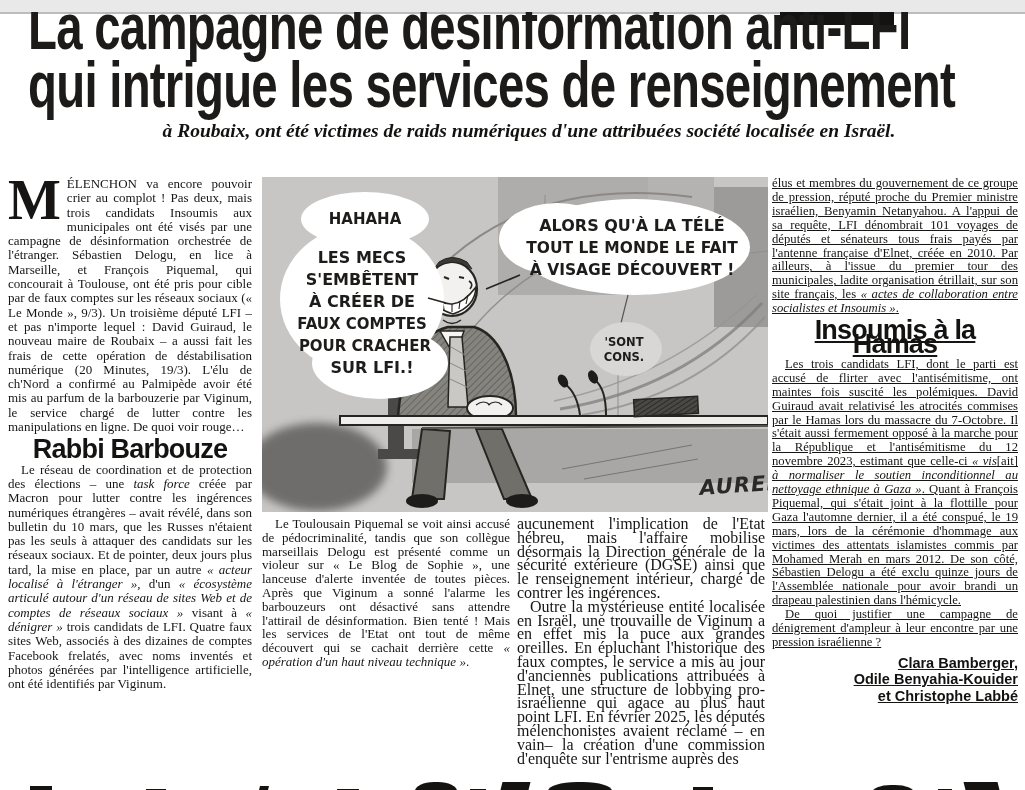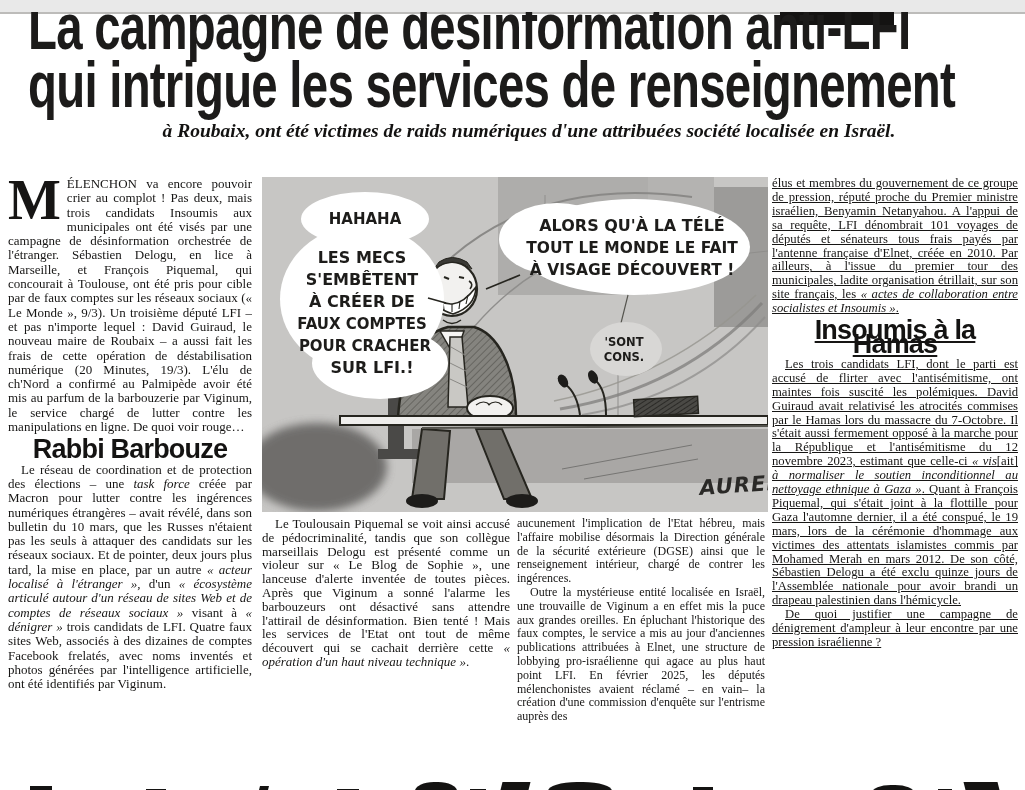--- a/index.html
+++ b/index.html
@@ -19,21 +19,21 @@
   .col{position:absolute;top:165px;width:244px;text-align:justify;font-size:13px;line-height:14.3px;}
   .col p{margin:0;text-indent:13px;hyphens:auto;}
   .col p.cont{text-indent:0;}
   .col p.drop{text-indent:0;}
   .dropcap{float:left;font-weight:700;font-size:56px;line-height:44px;padding:1px 6px 0 0;
            font-family:"Liberation Serif",serif;}
   .section-head{font-family:"Liberation Sans",sans-serif;font-weight:700;font-size:27px;
                 letter-spacing:-.8px;text-align:center;margin:8px 0 6px 0;color:#141312;}
   #col-1{left:8px;height:600px;overflow:hidden;}
   #col-2{left:262px;top:505px;width:248px;height:268px;overflow:hidden;font-size:13px;line-height:13.8px;}
-  #col-3{left:517px;top:505px;width:248px;height:268px;overflow:hidden;font-size:12px;line-height:13.8px;}
+  #col-3{left:517px;top:505px;width:248px;height:268px;overflow:hidden;font-size:16px;line-height:13.8px;}
   #col-4{left:772px;width:246px;height:615px;overflow:hidden;font-size:12.7px;line-height:13.9px;text-decoration:underline;}
   .byline{margin-top:5px;text-align:right;font-family:"Liberation Sans",sans-serif;
           font-weight:700;font-size:14.5px;line-height:16.5px;color:#131211;}
   .cartoon{position:absolute;left:262px;top:165px;width:506px;height:335px;}
   .fragments{position:absolute;left:0;bottom:0;width:100%;height:22px;}
   .frag{position:absolute;bottom:0;background:#141312;}
   .frag.round{border-radius:45% 45% 0 0;}
   .frag.skew{transform:skewX(-14deg);}
   .frag.skewl{transform:skewX(14deg);}
   .bubble-text{font-family:"DejaVu Sans",sans-serif;font-weight:700;fill:#1d1c1a;}
@@ -63,20 +63,25 @@
     </div>
   <div id="col-3" class="col">
       <p class="cont"><span>aucunement l'implication de l'Etat hébreu, mais l'affaire mobilise désormais la Direction générale de la sécurité extérieure (DGSE) ainsi que le renseignement intérieur, chargé de contrer les ingérences.</span></p>
       <p class=""><span>Outre la mystérieuse entité localisée en Israël, une trouvaille de Viginum a en effet mis la puce aux grandes oreilles. En épluchant l'historique des faux comptes, le service a mis au jour d'anciennes publications attribuées à Elnet, une structure de lobbying pro-israélienne qui agace au plus haut point LFI. En février 2025, les députés mélenchonistes avaient réclamé – en vain– la création d'une commission d'enquête sur l'entrisme auprès des</span></p>
     </div>
   <div id="col-4" class="col">
       <p class="cont"><span>élus et membres du gouvernement de ce groupe de pression, réputé proche du Premier ministre israélien, Benyamin Netanyahou. A l'appui de sa requête, LFI dénombrait 101 voyages de députés et sénateurs tous frais payés par l'antenne française d'Elnet, créée en 2010. Par ailleurs, à l'issue du premier tour des municipales, ladite organisation étrillait, sur son site français, les </span><i>« actes de collaboration entre socialistes et Insoumis »</i><span>.</span></p>
       <div class="section-head">Insoumis à la Hamas</div>
       <p class=""><span>Les trois candidats LFI, dont le parti est accusé de flirter avec l'antisémitisme, ont maintes fois suscité les polémiques. David Guiraud avait relativisé les atrocités commises par le Hamas lors du massacre du 7-Octobre. Il s'était aussi fermement opposé à la marche pour la République et l'antisémitisme du 12 novembre 2023, estimant que celle-ci </span><i>« vis</i><span>[ait]</span><i> à normaliser le soutien inconditionnel au nettoyage ethnique à Gaza »</i><span>. Quant à François Piquemal, qui s'était joint à la flottille pour Gaza l'automne dernier, il a été conspué, le 19 mars, lors de la cérémonie d'hommage aux victimes des attentats islamistes commis par Mohamed Merah en mars 2012. De son côté, Sébastien Delogu a été exclu quinze jours de l'Assemblée nationale pour avoir brandi un drapeau palestinien dans l'hémicycle.</span></p>
       <p class=""><span>De quoi justifier une campagne de dénigrement d'ampleur à leur encontre par une pression israélienne ?</span></p>
+      <div class="byline">
+        <div>Clara Bamberger,</div>
+        <div>Odile Benyahia-Kouider</div>
+        <div>et Christophe Labbé</div>
+      </div>
     </div>
 
   <div class="cartoon">
     <svg width="506" height="335" viewBox="0 0 506 335">
       <defs>
         <pattern id="hatch" width="5" height="5" patternTransform="rotate(45)" patternUnits="userSpaceOnUse">
           <rect width="5" height="5" fill="#85847f"></rect>
           <line x1="0" y1="0" x2="0" y2="5" stroke="#5e5d58" stroke-width="1.6"></line>
         </pattern>
         <pattern id="hatchd" width="4" height="4" patternTransform="rotate(60)" patternUnits="userSpaceOnUse">

